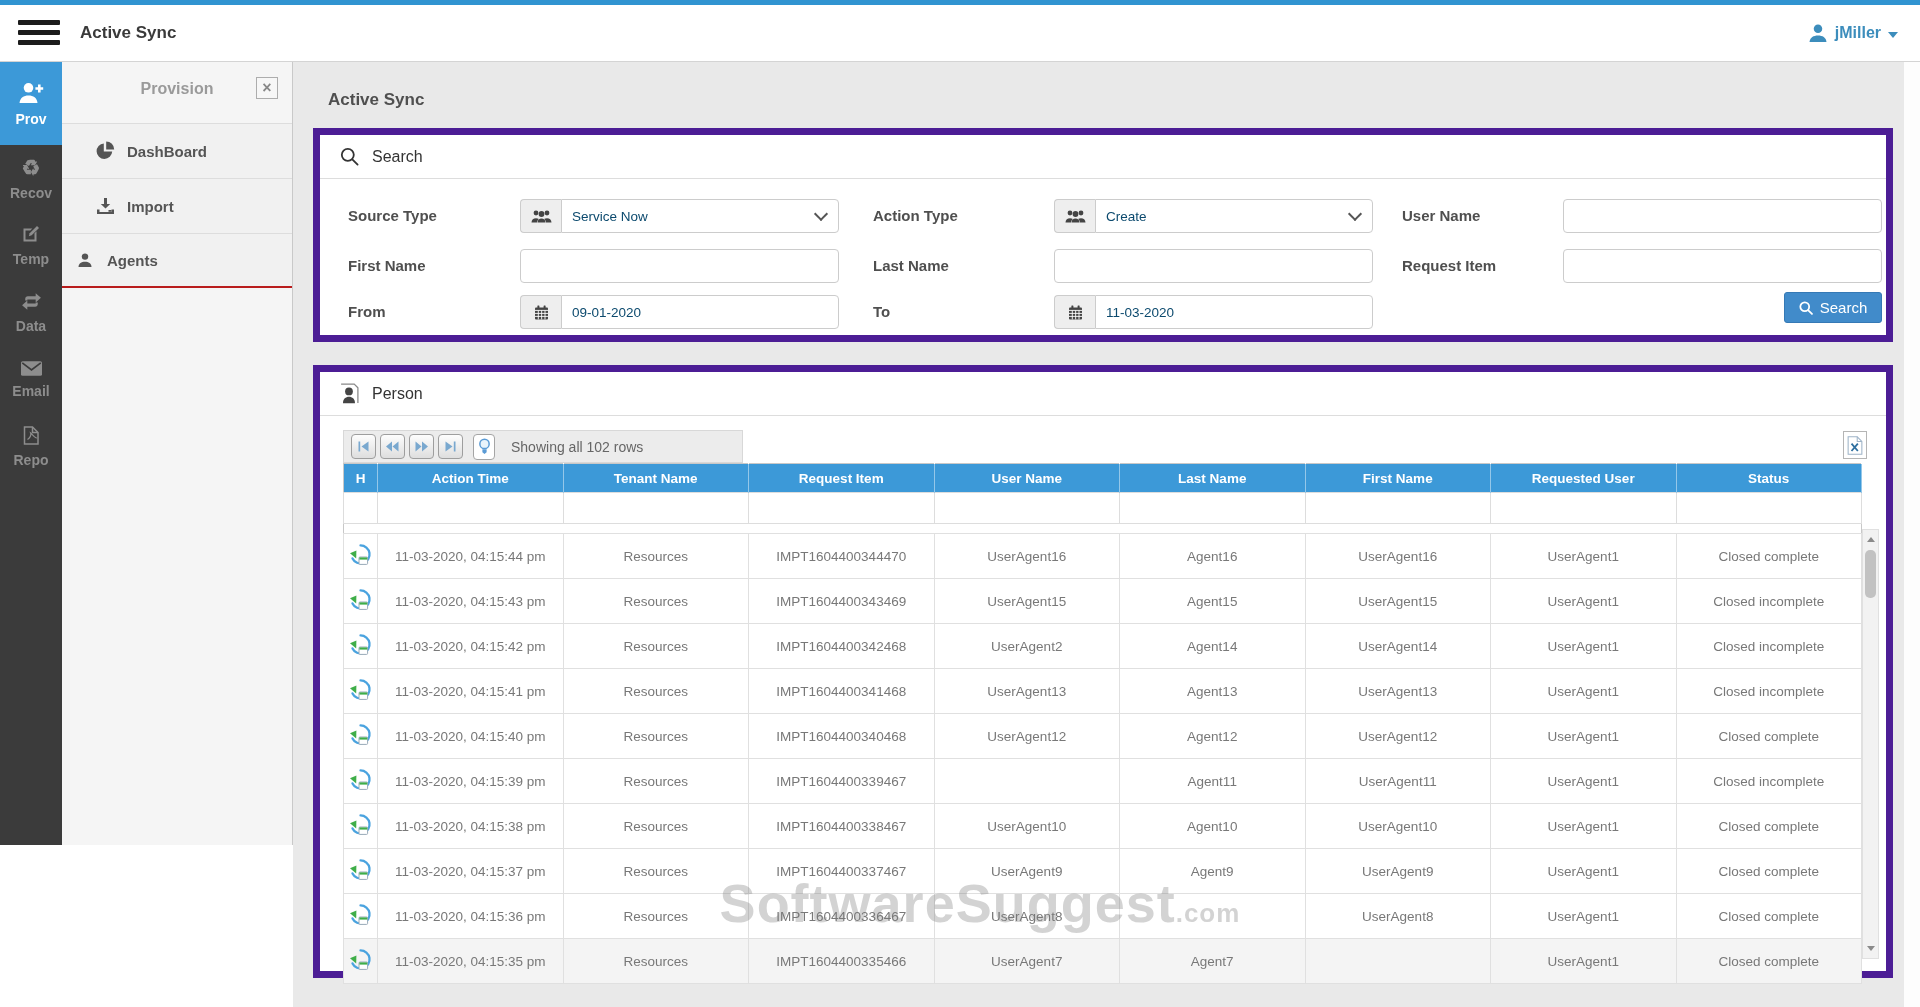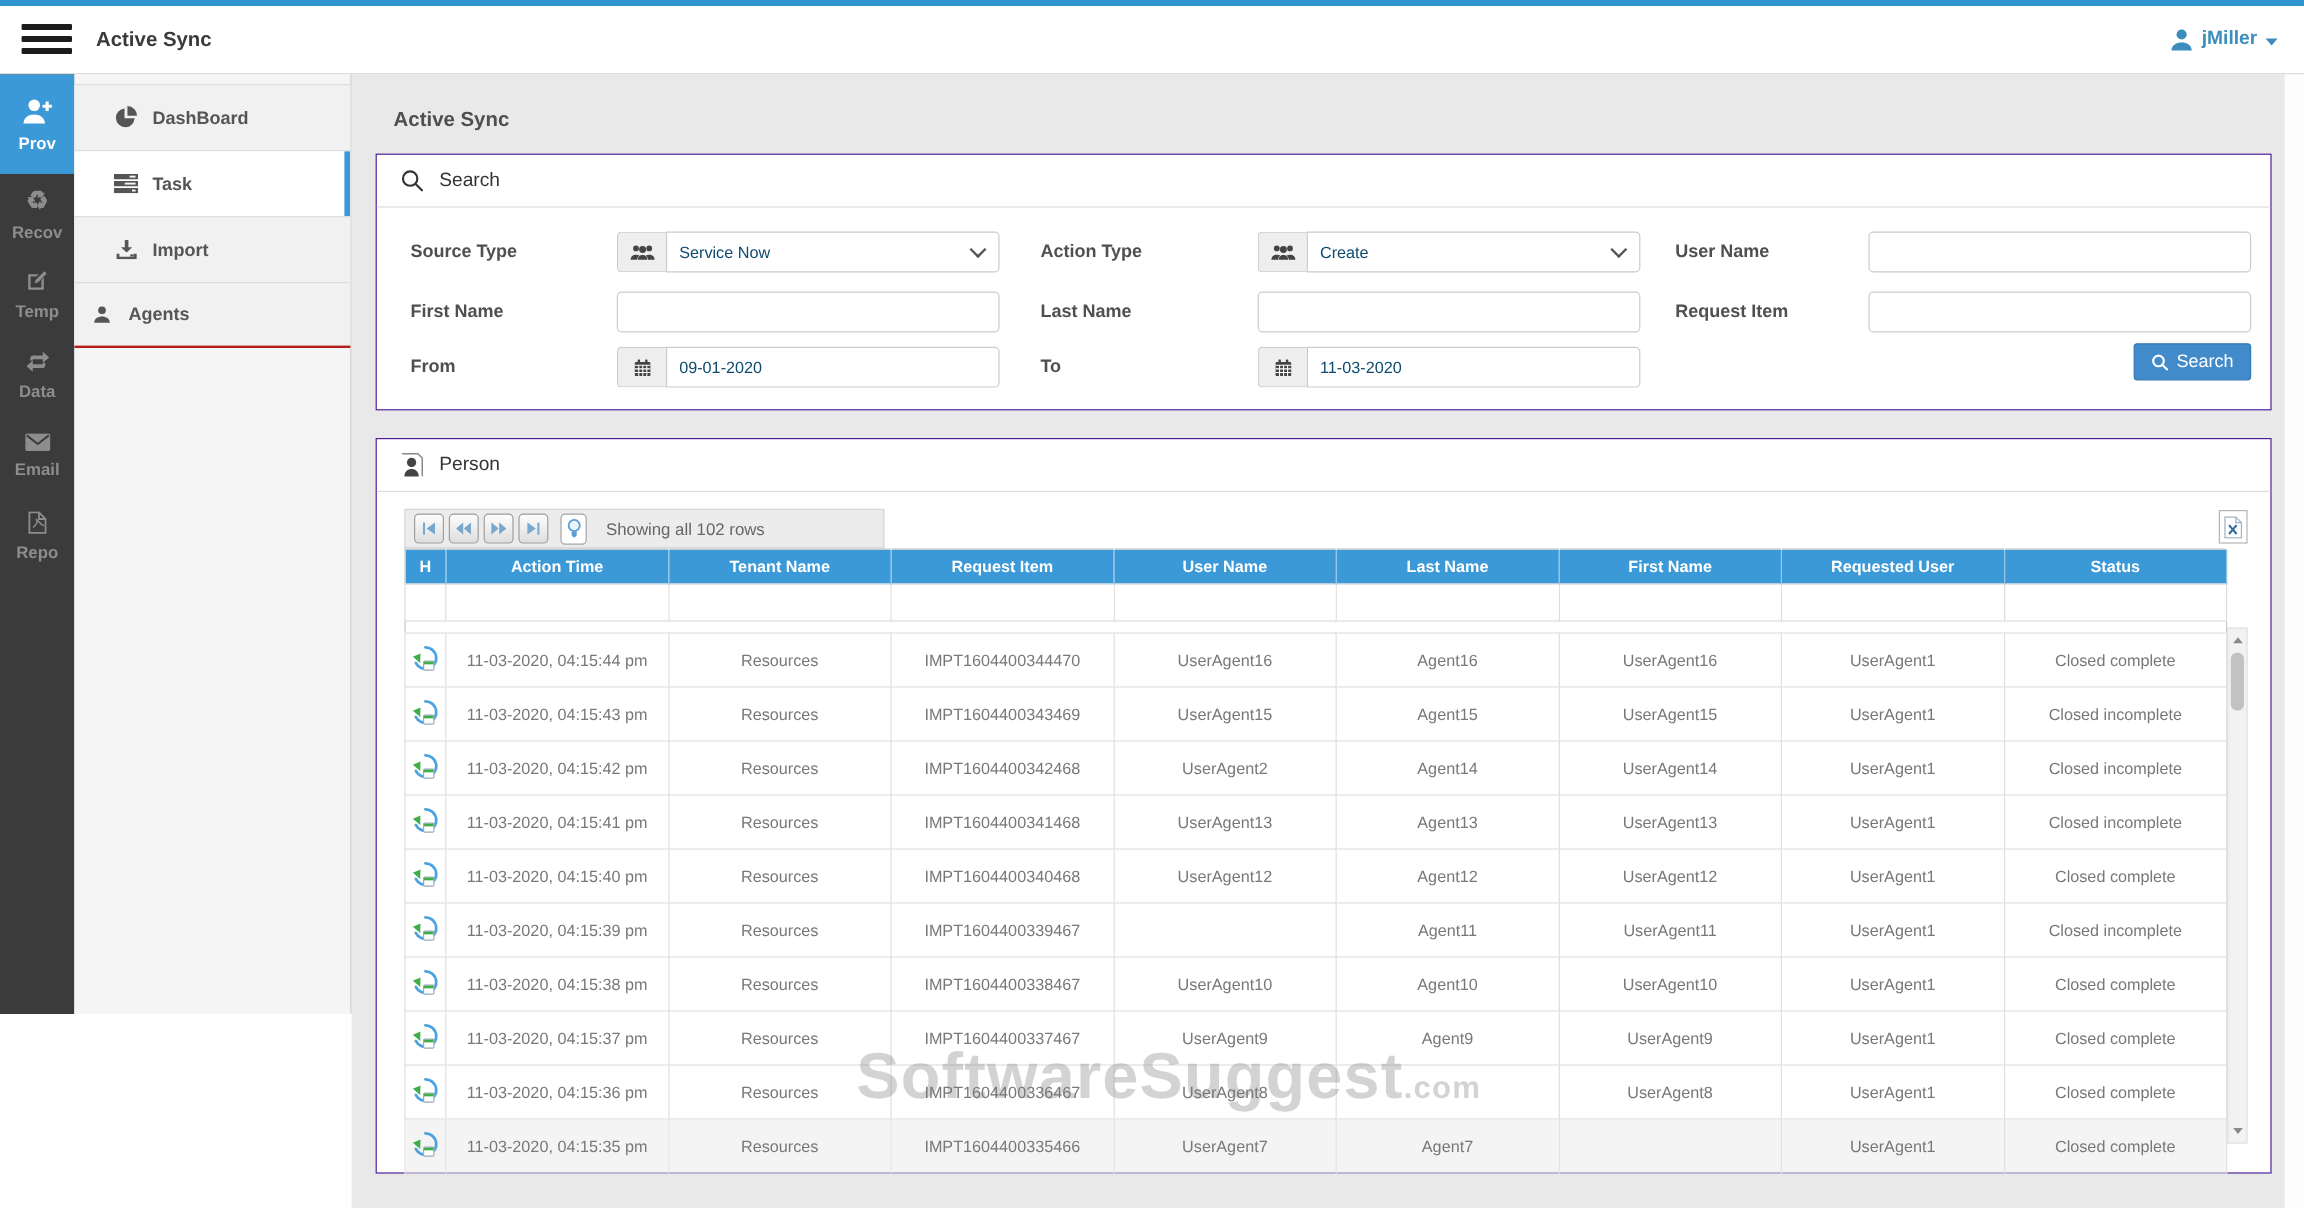--- a/index.html
+++ b/index.html
@@ -36,21 +36,21 @@
   .panel-item{height:55px;display:flex;align-items:center;gap:11px;padding-left:32px;
               border-top:1px solid #ddd;color:#555;font-size:15px;font-weight:bold;
               background:#f1f1f1;cursor:pointer;box-sizing:border-box;}
   .panel-item:last-child{border-bottom:2px solid #b91c1c;padding-left:12px;}
   .panel-item.active{background:#fff;box-shadow:inset -5px 0 0 #3c99d8;}
   .panel-item .ic{width:22px;display:flex;justify-content:center;color:#555;}
   
   .main{position:absolute;left:293px;top:62px;width:1611px;height:945px;background:#e9e9e9;}
   .right-gutter{position:absolute;left:1904px;top:62px;width:16px;height:945px;background:#fdfdfd;}
   .main-heading{position:absolute;left:35px;top:28px;font-size:17px;font-weight:bold;color:#4f4f4f;}
-  .card{position:absolute;background:#fff;border:1px solid #4c1d95;box-sizing:border-box;}
+  .card{position:absolute;background:#fff;border:7px solid #4c1d95;box-sizing:border-box;}
   .card-head{height:43px;border-bottom:1px solid #ddd;display:flex;align-items:center;
              gap:13px;padding-left:20px;font-size:16px;color:#333;}
   #search-card{left:20px;top:66px;width:1580px;height:214px;}
   #person-card{left:20px;top:303px;width:1580px;height:613px;}
   
   .fg-label{position:absolute;font-size:15px;font-weight:bold;color:#4f4f4f;}
   .ctrl{position:absolute;height:34px;display:flex;box-sizing:border-box;}
   .addon{width:40px;background:#eee;border:1px solid #ccc;border-right:none;
          border-radius:4px 0 0 4px;display:flex;align-items:center;justify-content:center;}
   .ctrl input,.selectbox{flex:1;border:1px solid #ccc;border-radius:4px;font-size:13.5px;
@@ -177,44 +177,35 @@
             <path d="M9.5 1v5.5H15"></path>
             <path d="M4.5 13.5c2.2-1.2 4-4.4 3.2-6.4 2 1.4 2.6 4 6 5" stroke-width="1.2"></path>
           </svg>
         </span>
         <span>Repo</span>
       </div>
     </div>
   <div class="below-side"></div>
 
   <div class="panel">
+    <div class="panel-head">
+      <span>Provision</span>
+      <span class="x-btn">
+        <span class="xglyph">×</span>
+      </span>
+    </div>
     <div class="panel-items" id="panel-items">
         <div class="panel-item">
           <span class="ic">
             <svg width="20" height="20" viewBox="0 0 20 20" fill="currentColor">
               <path d="M8.8 2.4A7.8 7.8 0 1 0 17.2 10.6H8.8z"></path>
               <path d="M11.2.4a8 8 0 0 1 8 8h-8z"></path>
             </svg>
           </span>
           <span>DashBoard</span>
-        </div>
-        <div class="panel-item active">
-          <span class="ic">
-            <svg width="20" height="16" viewBox="0 0 20 16" fill="currentColor">
-              <path d="M0 0h20v4.4H0z"></path>
-              <path d="M0 5.8h20v4.4H0z"></path>
-              <path d="M0 11.6h20V16H0z"></path>
-              <g fill="#f5f5f5">
-                <rect x="13" y="1.4" width="5" height="1.6"></rect>
-                <rect x="9" y="7.2" width="9" height="1.6"></rect>
-                <rect x="15" y="13" width="3" height="1.6"></rect>
-              </g>
-            </svg>
-          </span>
-          <span>Task</span>
         </div>
         <div class="panel-item">
           <span class="ic">
             <svg width="17" height="16" viewBox="0 0 17 16" fill="currentColor">
               <path d="M7 0h3v6h3.2L8.5 10.5 3.8 6H7z"></path>
               <path d="M0 11.5h2.5V14h12v-2.5H17V16H0z"></path>
               <rect x="11.5" y="12" width="3" height="1.8"></rect>
             </svg>
           </span>
           <span>Import</span>

